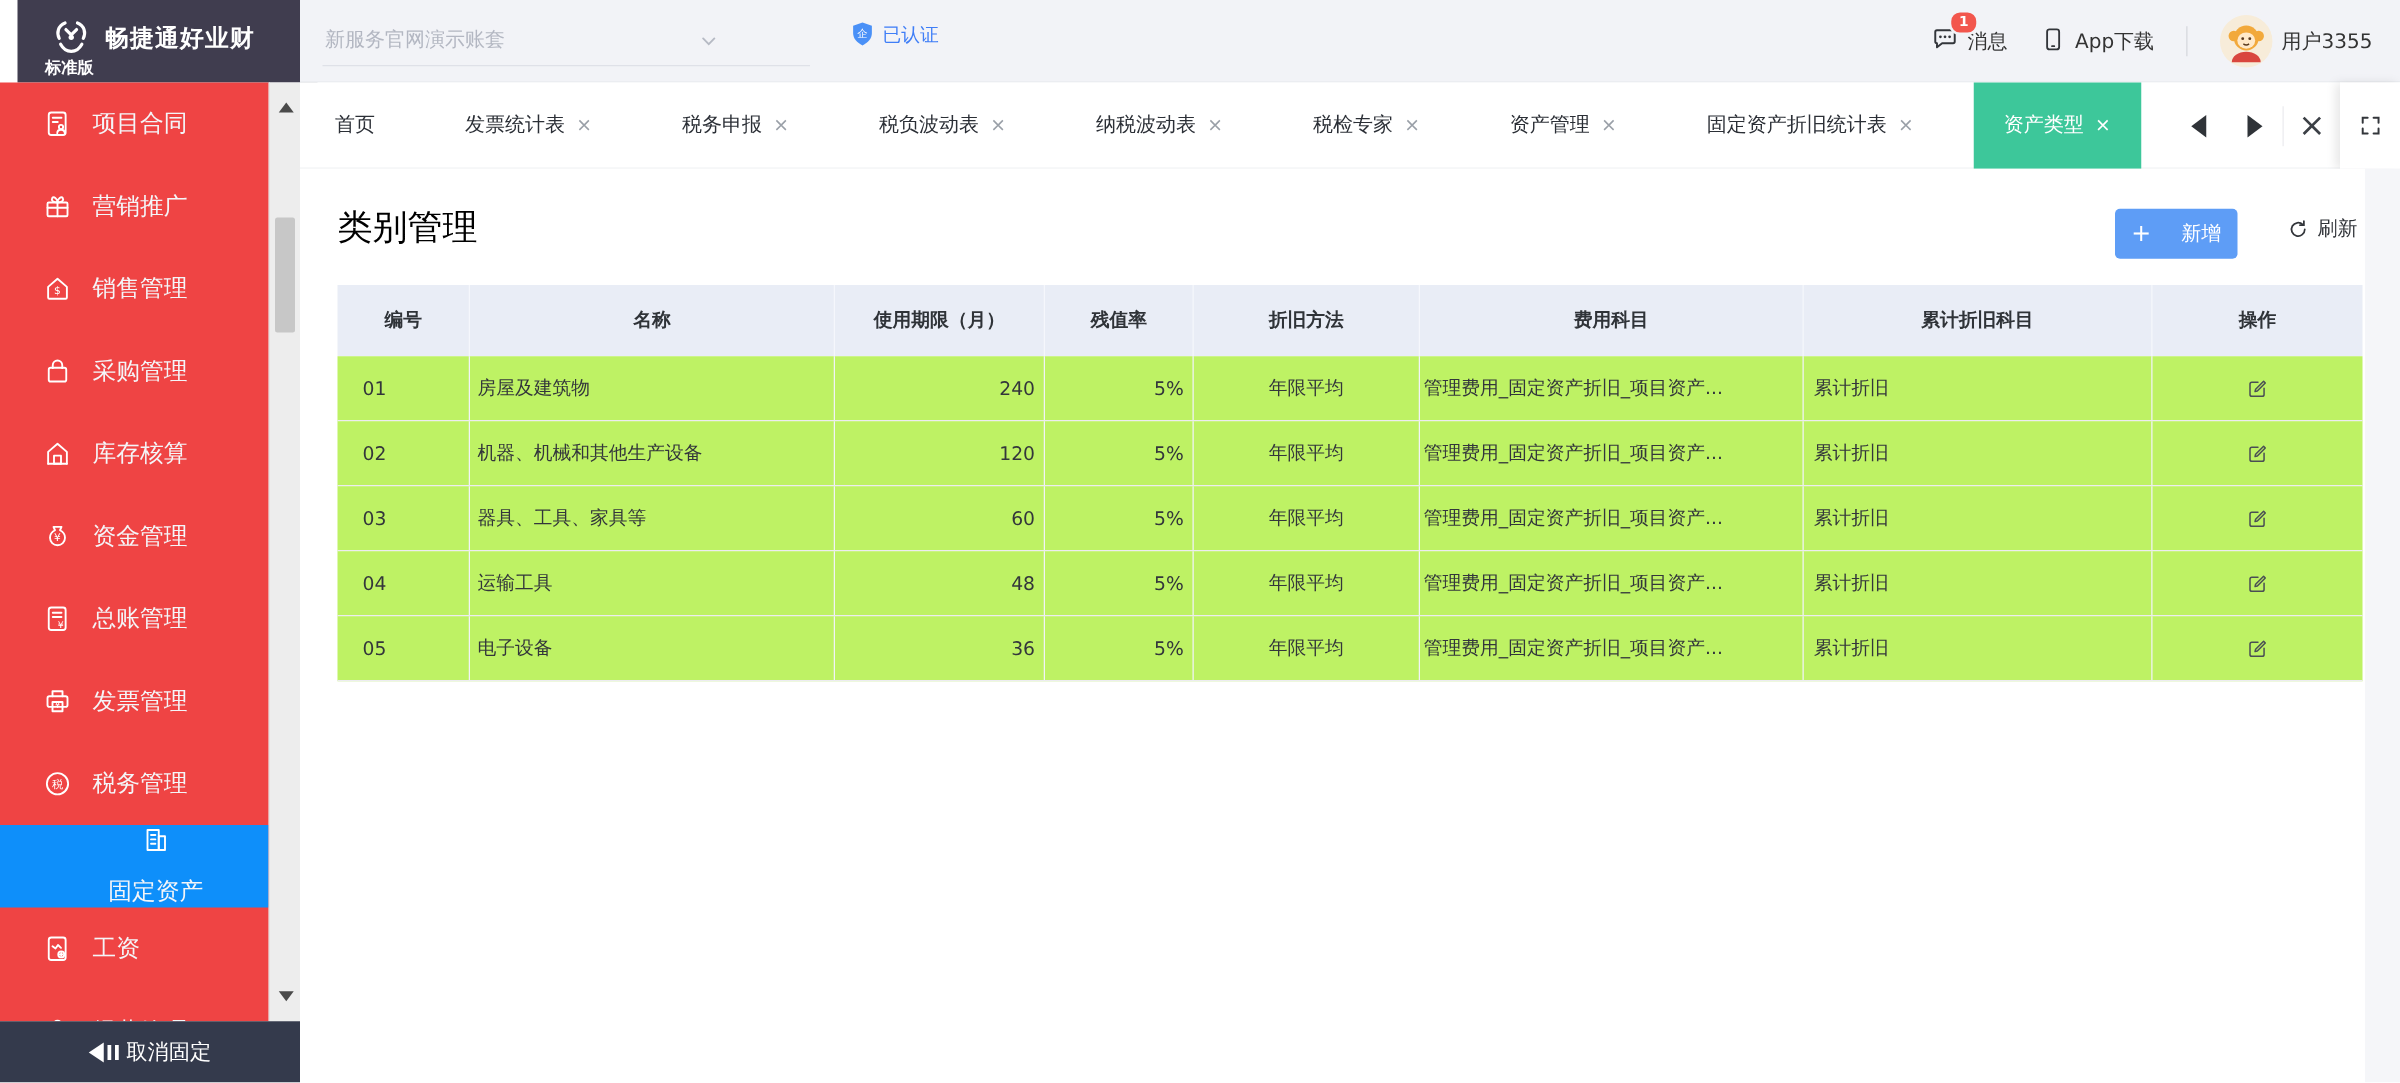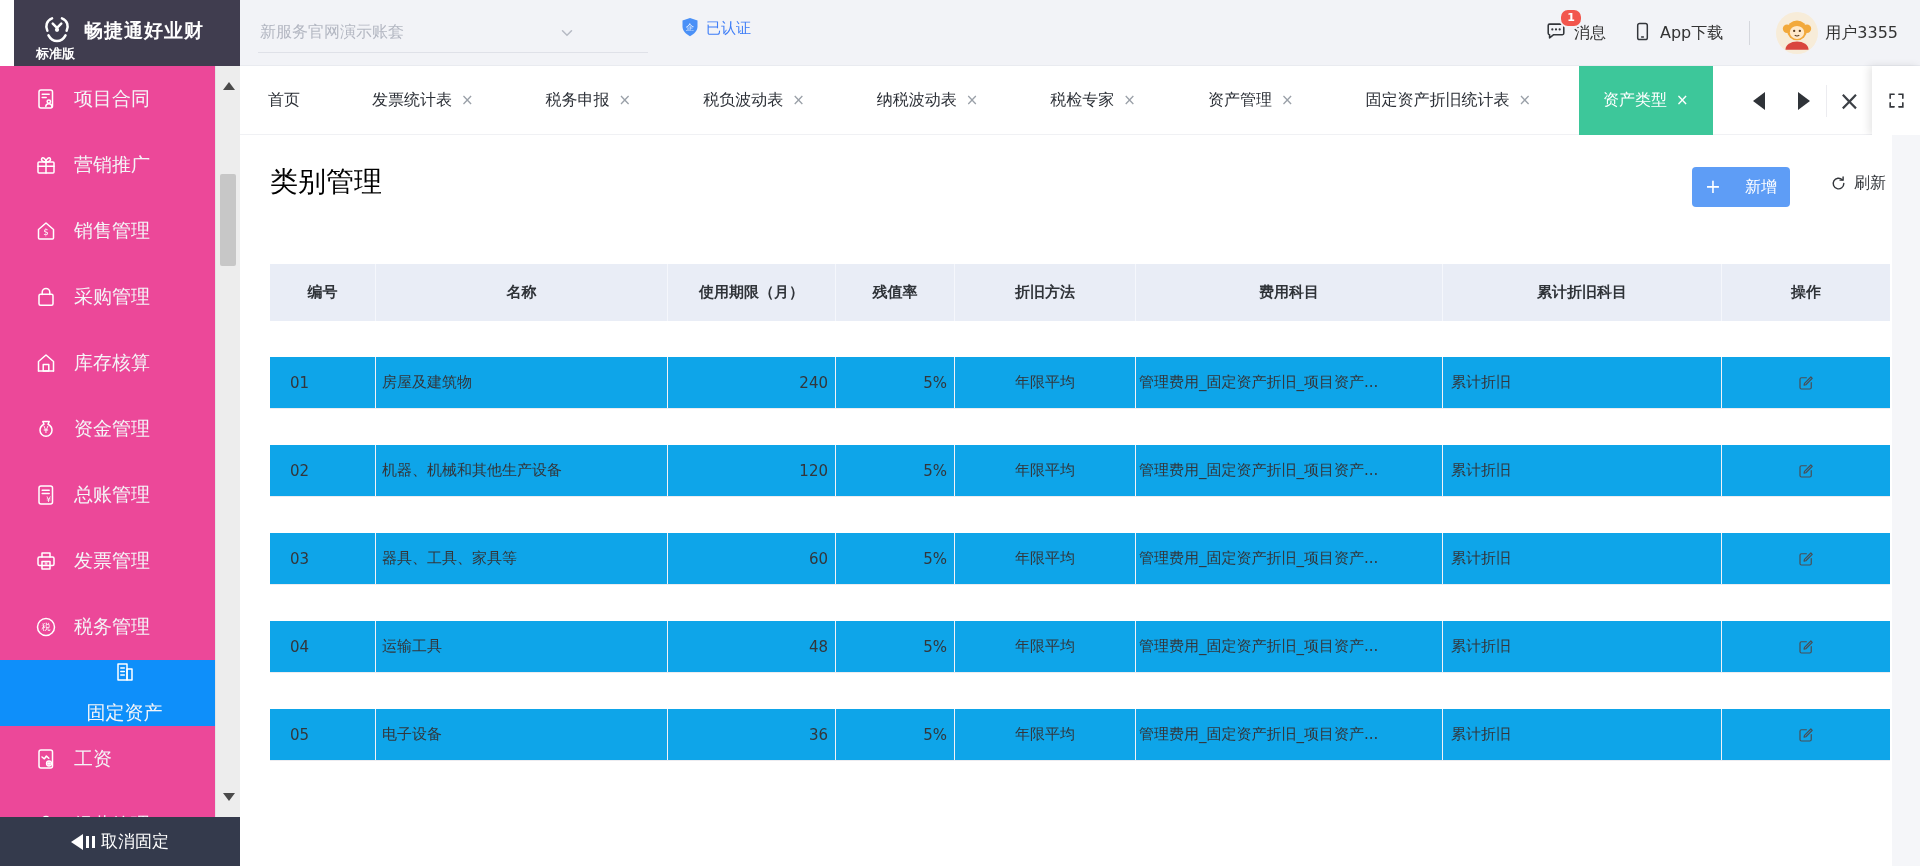--- a/index.html
+++ b/index.html
@@ -22,21 +22,21 @@
   .shield{position:relative;width:20px;height:22px;}
   .shield svg{display:block;}
   .topbar-right{position:absolute;right:22px;top:0;height:66px;display:flex;align-items:center;gap:26px;}
   .tb-item{display:flex;align-items:center;gap:7px;cursor:pointer;font-size:16px;color:#333;}
   .msg-wrap{position:relative;}
   .msg-badge{position:absolute;left:14px;top:-12px;min-width:16px;height:16px;border-radius:9px;background:#f2564d;border:2px solid #f2f3f7;color:#fff;font-size:11px;font-weight:bold;line-height:16px;text-align:center;padding:0 2px;}
   .tb-divider{width:1px;height:24px;background:#d5d7dd;}
   .avatar{width:42px;height:42px;border-radius:50%;overflow:hidden;background:#f7efe2;flex:0 0 auto;}
 
   
-  .sidebar{position:absolute;left:0;top:66px;width:215px;height:751px;background:#ec4899;overflow:hidden;}
+  .sidebar{position:absolute;left:0;top:66px;width:215px;height:751px;background:#ef4444;overflow:hidden;}
   .nav-item{height:66px;display:flex;align-items:center;padding-left:34px;gap:16px;cursor:pointer;box-sizing:border-box;}
   .nav-item.active{background:#0e8ffa;flex-direction:column;}
   .nav-icon{width:24px;height:24px;flex:0 0 auto;}
   .nav-label{font-size:19px;color:#f4f5f8;white-space:nowrap;}
 
   
   .side-scroll{position:absolute;left:215px;top:66px;width:25px;height:751px;background:#ededed;border-left:1px solid #e3e3e3;box-sizing:border-box;}
   .scroll-btn{position:absolute;left:0;width:25px;height:24px;display:flex;align-items:center;justify-content:center;cursor:pointer;}
   .scroll-btn.up{top:8px;}
   .scroll-btn.down{bottom:8px;}
@@ -70,23 +70,23 @@
   
   .content{position:absolute;left:240px;top:135px;width:1680px;height:731px;background:#fff;}
   .right-gutter{position:absolute;right:0;top:0;width:28px;height:731px;background:#f5f6f9;}
   .page-title{position:absolute;left:30px;top:28px;font-size:28px;font-weight:400;color:#000000;}
   .btn-add{position:absolute;right:130px;top:32px;width:98px;height:40px;background:#5e9df6;border-radius:4px;color:#fff;font-size:16px;display:flex;align-items:center;justify-content:center;gap:24px;cursor:pointer;}
   .plus-icon::before{content:"+";font-size:19px;line-height:1;color:#fff;}
   .btn-refresh{position:absolute;right:34px;top:38px;display:flex;align-items:center;gap:7px;font-size:16px;color:#33363b;cursor:pointer;}
 
   
   .grid{position:absolute;left:30px;top:93px;width:1620px;}
-  .g-row{display:flex;width:1620px;box-sizing:border-box;margin-top:36px;}
+  .g-row{display:flex;width:1620px;box-sizing:border-box;}
   .g-head{height:57px;background:#e9edf6;}
-  .g-body{height:52px;background:#0ea5e9;border-bottom:1px solid #ececf0;}
+  .g-body{height:52px;background:#bef264;border-bottom:1px solid #ececf0;}
   .gc{display:flex;align-items:center;box-sizing:border-box;font-size:15px;color:#33363b;overflow:hidden;white-space:nowrap;}
   .g-head .gc{justify-content:center;font-weight:bold;color:#2f3338;border-right:1px solid #f5f7fc;}
   .g-head .gc:last-child{border-right:none;}
   .g-body .gc{border-right:1px solid #f1f3f7;}
   .g-body .gc:last-child{border-right:none;}
   .c0{width:106px;padding-left:20px;}
   .c1{width:292px;padding-left:6px;}
   .c2{width:168px;justify-content:flex-end;padding-right:7px;}
   .c3{width:119px;justify-content:flex-end;padding-right:7px;}
   .c4{width:181px;justify-content:center;}

